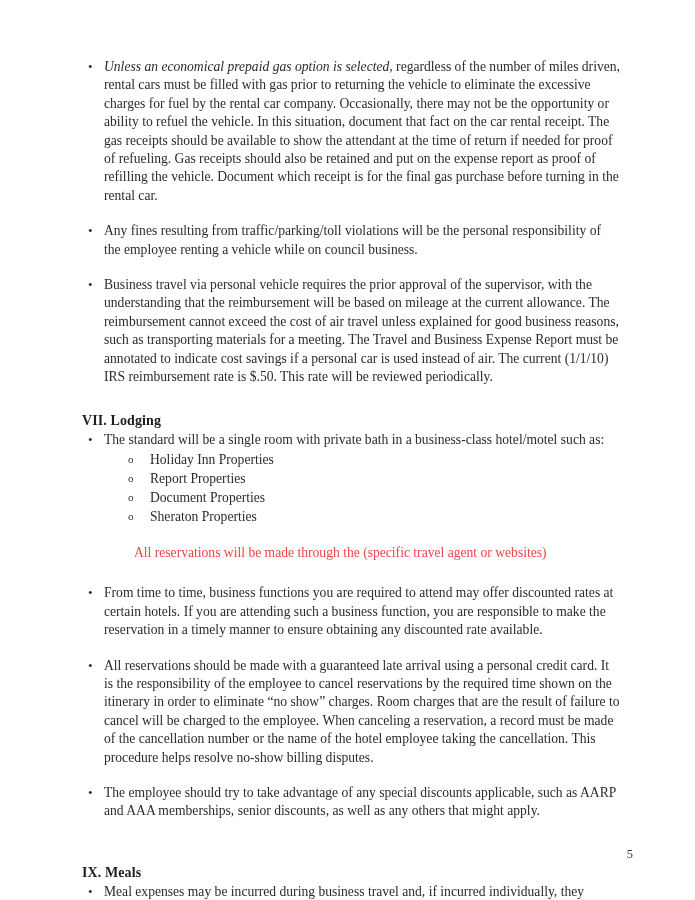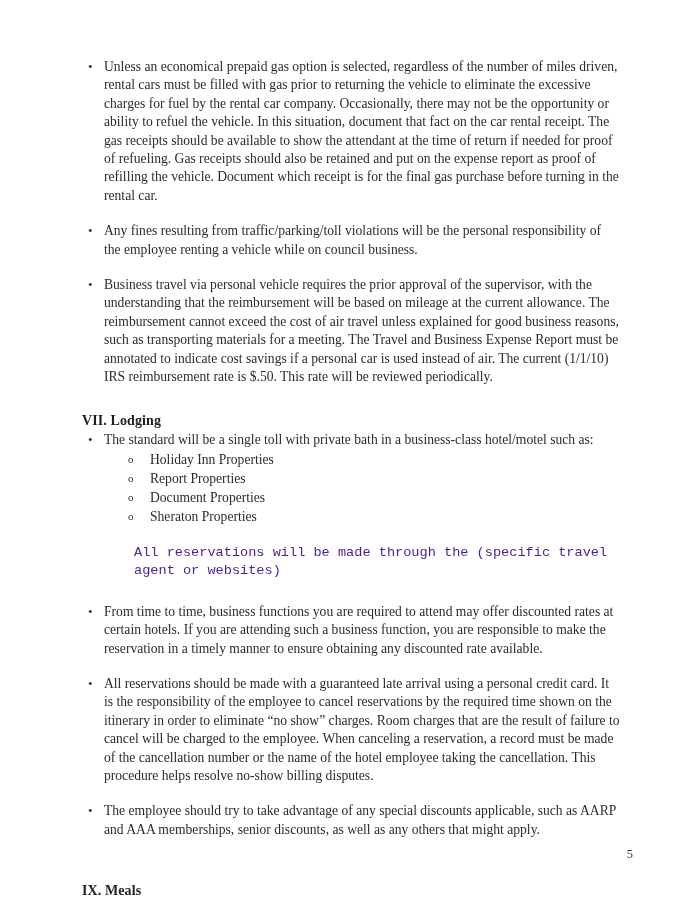--- a/index.html
+++ b/index.html
@@ -90,25 +90,24 @@
     font-size: 11px;
     line-height: 19px;
     color: #2b2b2b;
   }
 
   
   .plain-indent {
     margin: 18px 0 0 30px;
     font-size: 13.6px;
     line-height: 18.4px;
-    color: #4c1d95;
-    font-family: Liberation Mono, monospace;
-  }
-
-  .italic { }
+    color: #ef4444;
+  }
+
+  .italic { font-style: italic; }
 
   .spacer-lg { height: 44px; }
   .spacer-md { height: 26px; }
 
   .page-number {
     position: absolute;
     right: 62px;
     bottom: 38px;
     font-size: 12.5px;
     color: #3a3a3a;
@@ -140,21 +139,21 @@
     </ul>
 
     <div class="spacer-md"></div>
 
     <h2 class="section-heading">VII. Lodging</h2>
 
     <ul class="bullets">
 
       <li class="bullet tight">
         <span class="bullet-dot">•</span>
-        <span class="bullet-text">The standard will be a single toll with private bath in a business-class hotel/motel such as:</span>
+        <span class="bullet-text">The standard will be a single room with private bath in a business-class hotel/motel such as:</span>
 
         <ul class="sublist">
           <li class="subitem">
             <span class="sub-marker">o</span>
             <span>Holiday Inn  Properties</span>
           </li>
           <li class="subitem">
             <span class="sub-marker">o</span>
             <span>Report Properties</span>
           </li>

